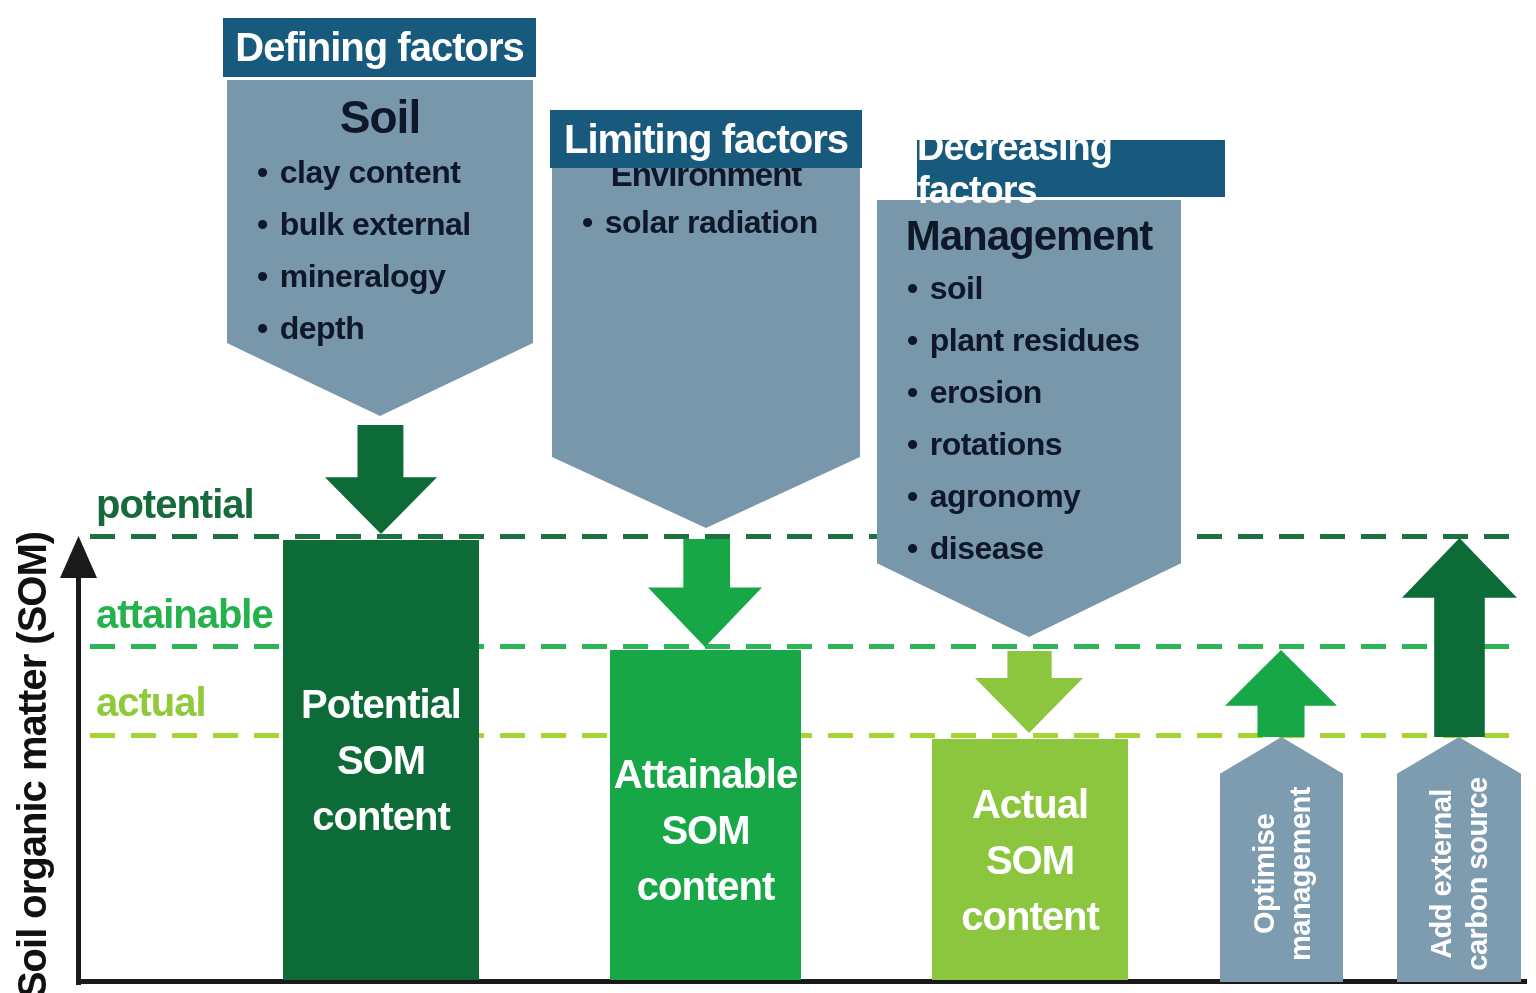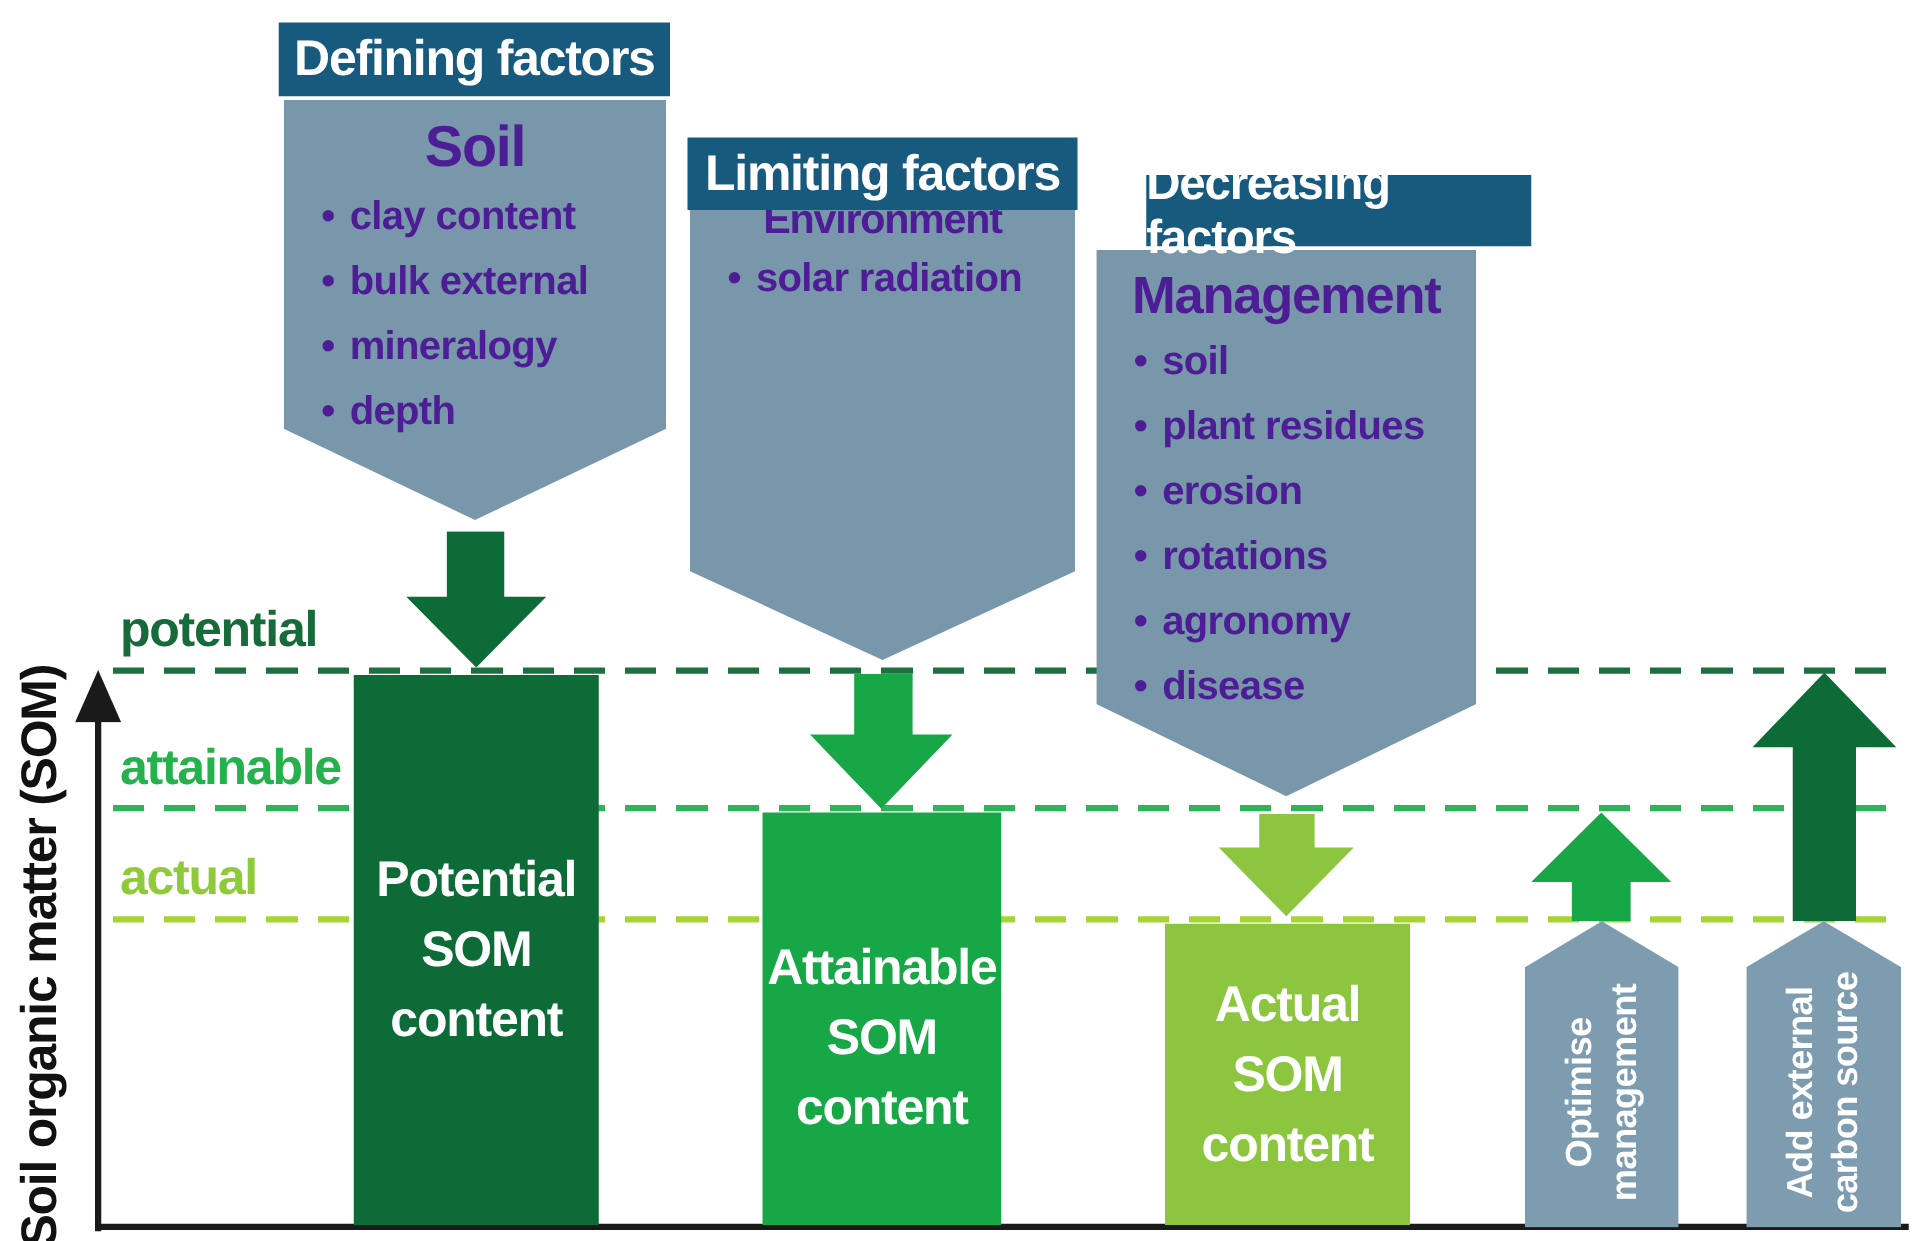--- a/index.html
+++ b/index.html
@@ -44,21 +44,21 @@
   .bar-potential{left:283px;top:540px;width:196px;height:440px;background:var(--dark-green);}
   .bar-attainable{left:610px;top:650px;width:191px;height:330px;background:var(--mid-green);padding-top:30px;box-sizing:border-box;}
   .bar-actual{left:932px;top:739px;width:196px;height:241px;background:var(--lime-green);}
   .bar-label{color:#ffffff;font-size:40px;font-weight:700;letter-spacing:-1px;text-align:center;line-height:1.4;}
   
   .factor-header{position:absolute;background:var(--header-blue);color:#ffffff;font-weight:700;
     display:flex;align-items:center;justify-content:center;letter-spacing:-1px;z-index:4;}
   .header-1{left:223px;top:18px;width:313px;height:59px;font-size:40px;text-align:right;}
   .header-2{left:550px;top:62px;width:312px;height:58px;font-size:40px;margin-top:48px;}
   .header-3{left:917px;top:140px;width:308px;height:57px;font-size:38px;}
-  .pennant{position:absolute;background:var(--panel-blue);color:#4c1d95;z-index:3;box-sizing:border-box;}
+  .pennant{position:absolute;background:var(--panel-blue);color:#0f172a;z-index:3;box-sizing:border-box;}
   .pennant-1{left:227px;top:80px;width:306px;height:336px;
     clip-path:polygon(0 0,100% 0,100% 78.3%,50% 100%,0 78.3%);}
   .pennant-2{left:552px;top:140px;width:308px;height:388px;
     clip-path:polygon(0 0,100% 0,100% 81.7%,50% 100%,0 81.7%);}
   .pennant-3{left:877px;top:200px;width:304px;height:437px;
     clip-path:polygon(0 0,100% 0,100% 83.1%,50% 100%,0 83.1%);}
   .pennant-title{text-align:center;font-weight:700;letter-spacing:-1px;}
   .pennant-1 .pennant-title{font-size:46px;margin-top:10px;}
   .pennant-2 .pennant-title{font-size:33px;margin-top:16px;}
   .pennant-3 .pennant-title{font-size:42px;margin-top:12px;}

